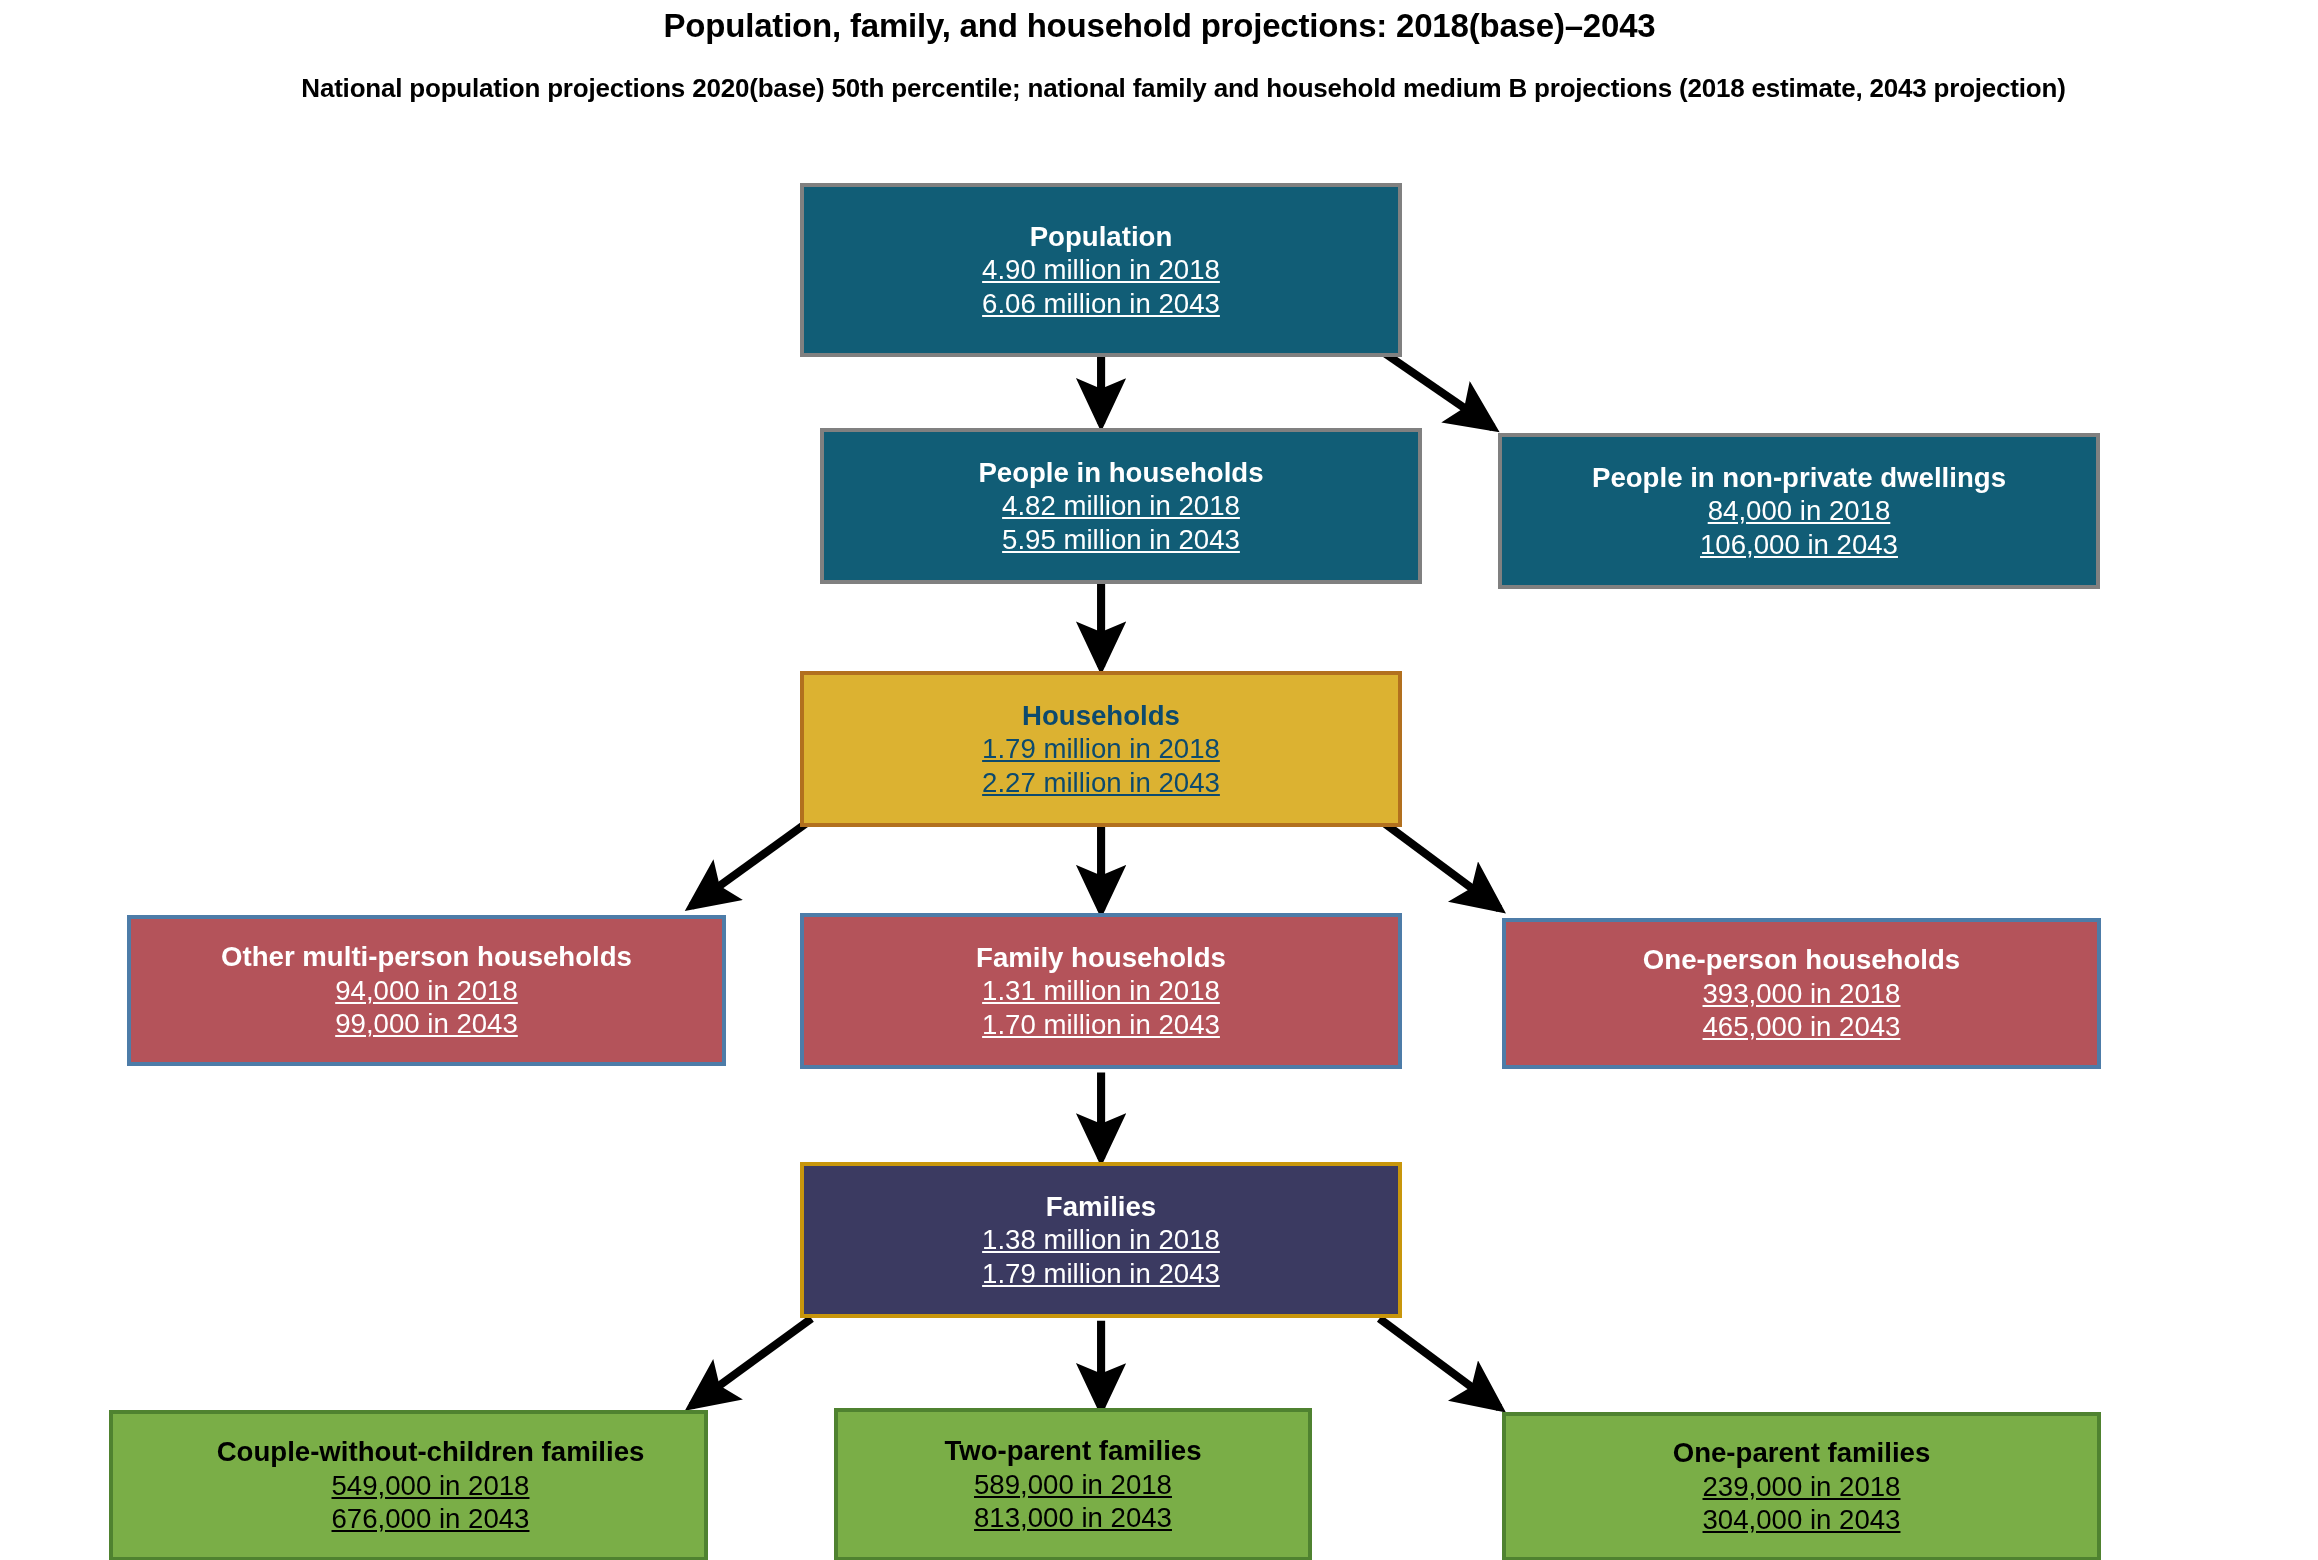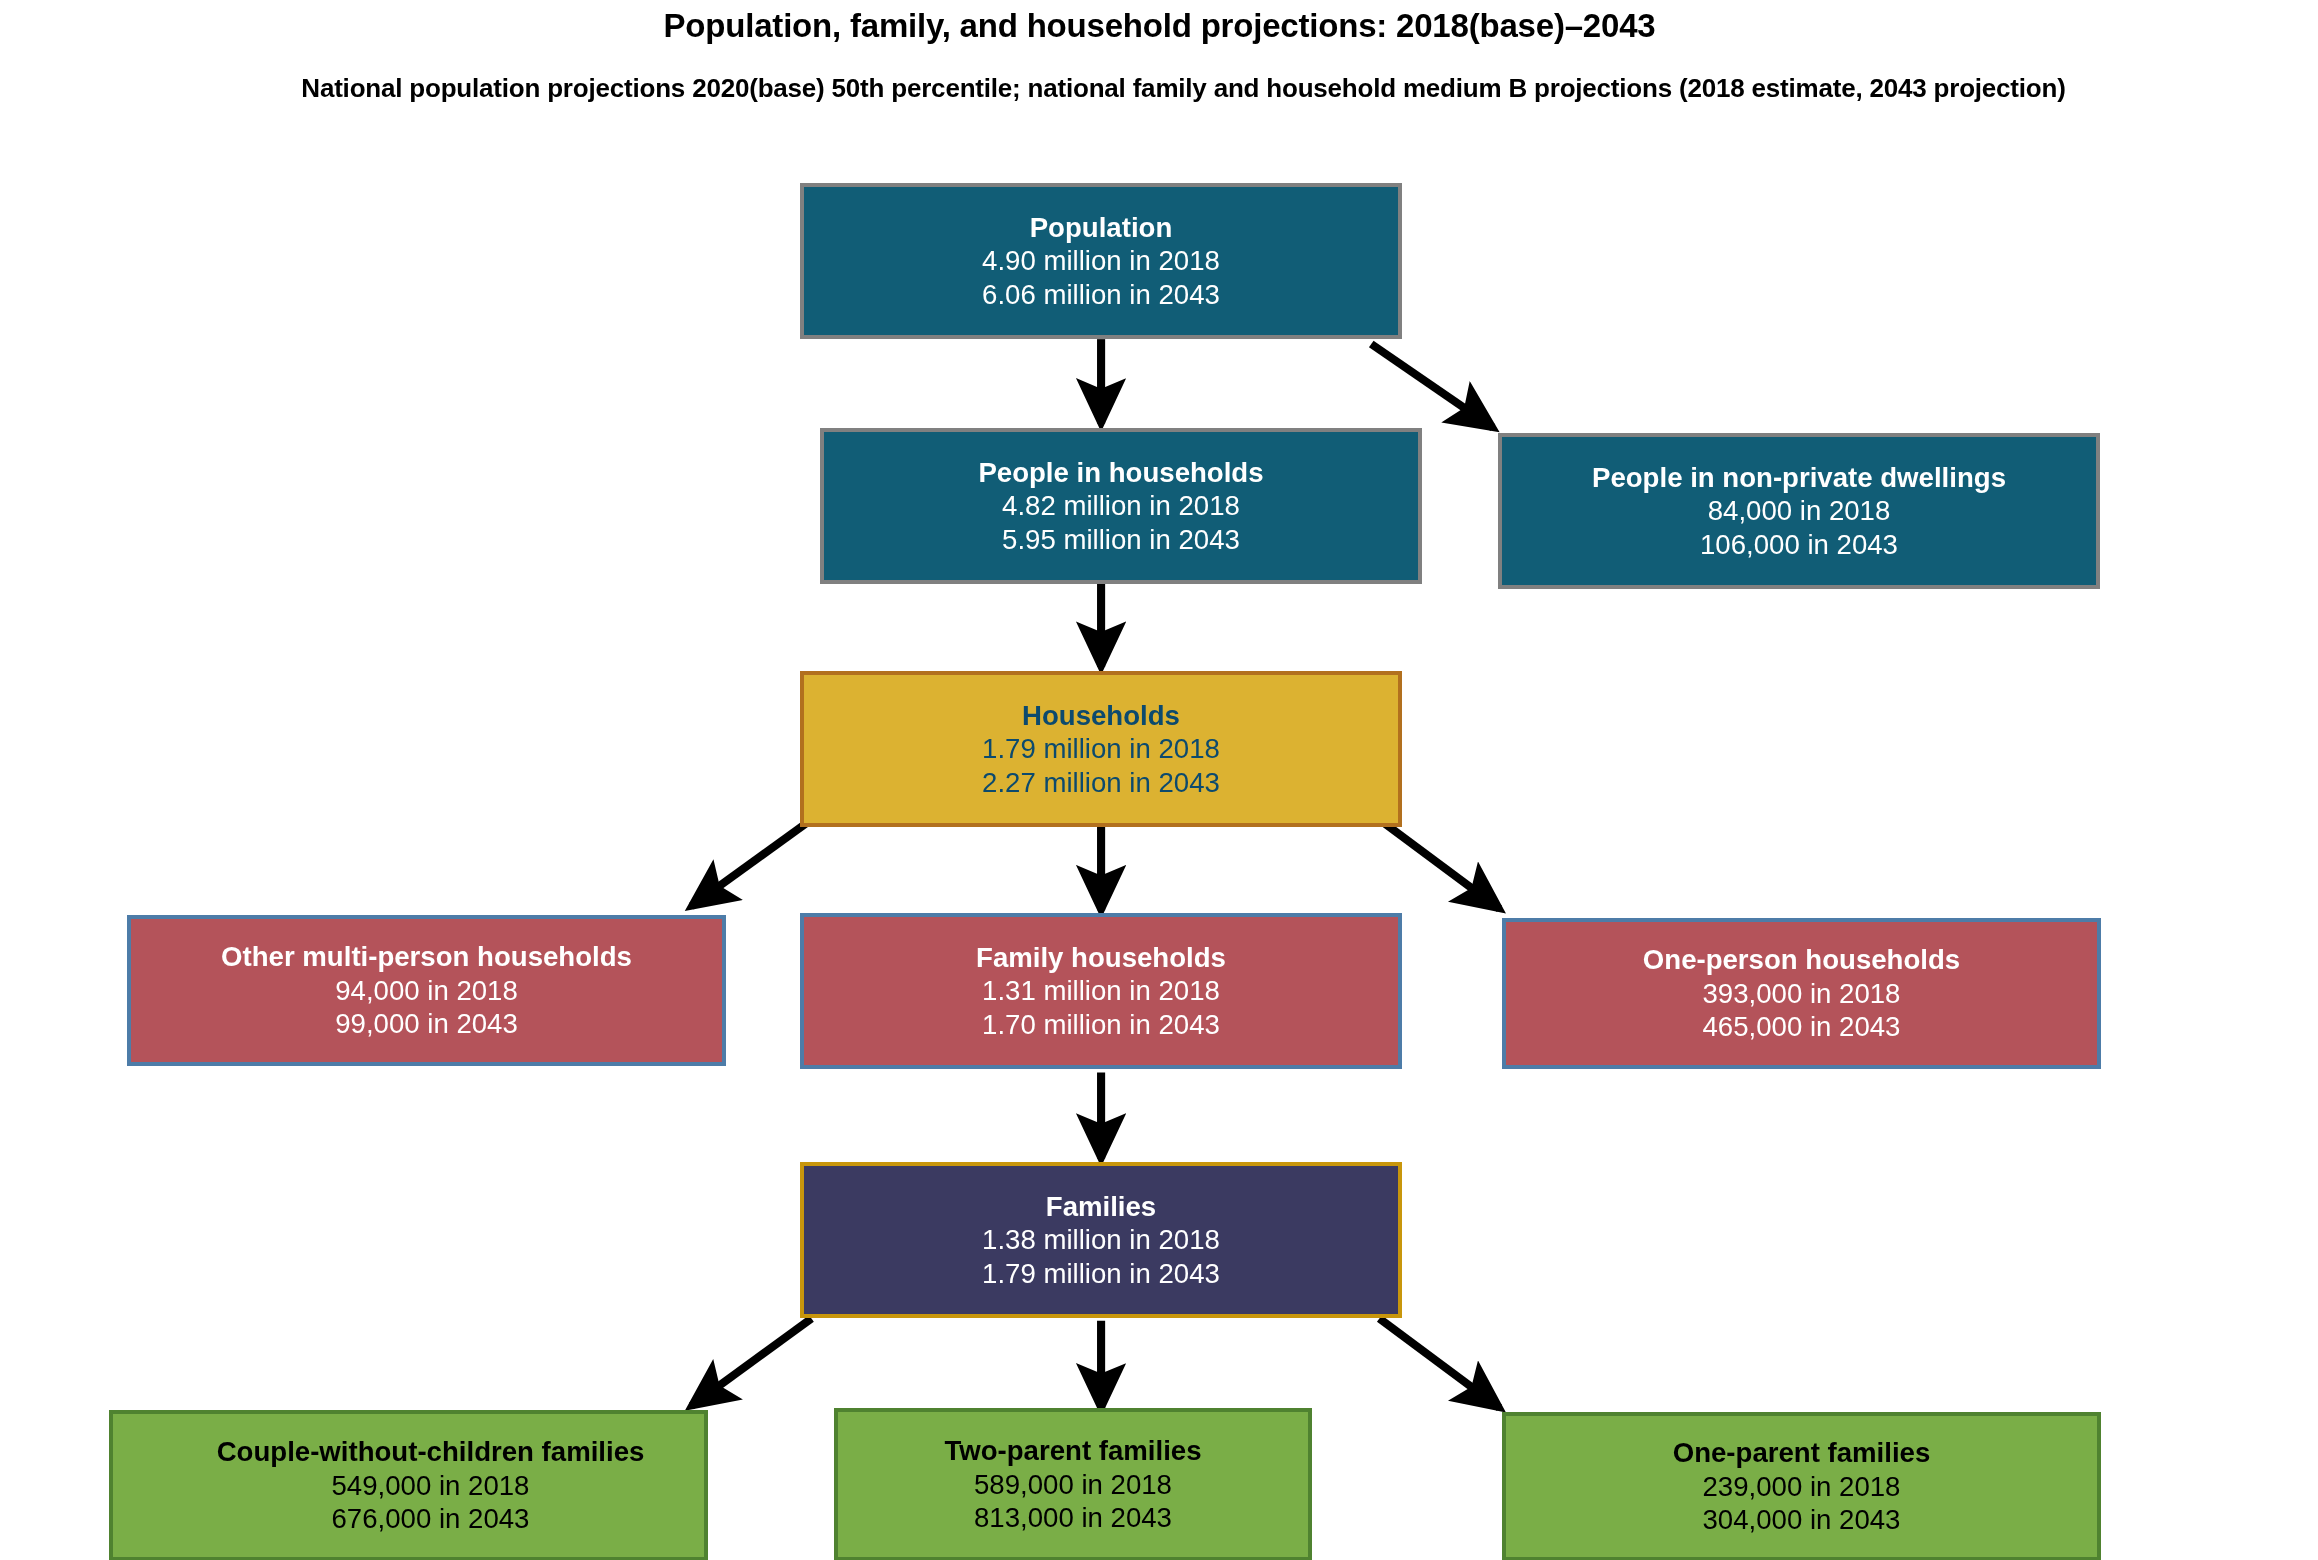--- a/index.html
+++ b/index.html
@@ -56,20 +56,21 @@
   }
   .node .nlabel {
     font-weight: bold;
     font-size: 27.6px;
     white-space: nowrap;
   }
   .node .nval {
     font-weight: normal;
     font-size: 27.6px;
     white-space: nowrap;
+    text-decoration: underline;
   }
 
   
   .teal   { background:#115d76; border:4px solid #808080; color:#ffffff; }
   .gold   { background:#dcb231; border:4px solid #b2701e; color:#0c4a6e; }
   .red    { background:#b4535a; border:4px solid #4d7ca8; color:#ffffff; }
   .purple { background:#3b3a61; border:4px solid #c8960c; color:#ffffff; }
   .green  { background:#7aae47; border:4px solid #4f8230; color:#000000; }
 
   svg.arrows {
@@ -109,21 +110,21 @@
 
     <line x1="1357" y1="1322" x2="1357" y2="1428" stroke="#000000" stroke-width="10" marker-end="url(#ah)"></line>
 
     <line x1="1000" y1="1625" x2="852" y2="1733" stroke="#000000" stroke-width="10" marker-end="url(#ah)"></line>
 
     <line x1="1357" y1="1628" x2="1357" y2="1736" stroke="#000000" stroke-width="10" marker-end="url(#ah)"></line>
 
     <line x1="1700" y1="1625" x2="1848" y2="1735" stroke="#000000" stroke-width="10" marker-end="url(#ah)"></line>
   </svg>
 
-  <div class="node teal" style="left:800px; top:183px; width:602px; height:156px;">
+  <div class="node teal" style="left:800px; top:183px; width:602px; height:174px;">
     <div class="nlabel">Population</div>
     <div class="nval">4.90 million in 2018</div>
     <div class="nval">6.06 million in 2043</div>
   </div>
 
   <div class="node teal" style="left:820px; top:428px; width:602px; height:156px;">
     <div class="nlabel">People in households</div>
     <div class="nval">4.82 million in 2018</div>
     <div class="nval">5.95 million in 2043</div>
   </div>

